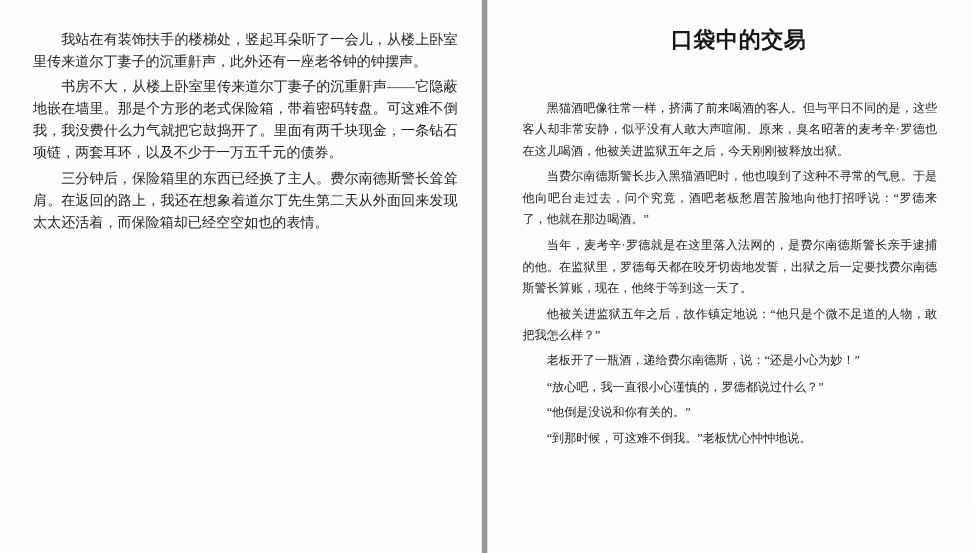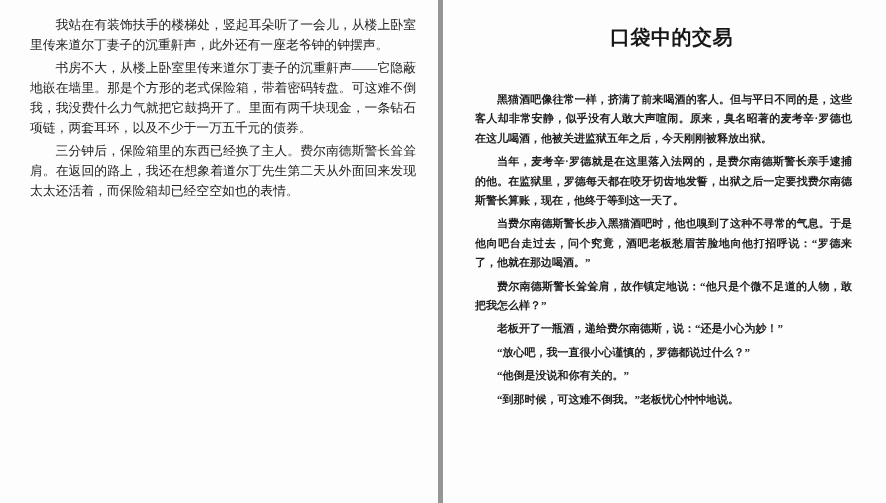--- a/index.html
+++ b/index.html
@@ -23,37 +23,36 @@
     box-sizing: border-box;
     overflow: hidden;
   }
   .page p {
     text-indent: 2em;
     text-align: justify;
   }
   .page--left {
     left: 0;
     width: 438px;
-    padding: 15px 22px 0 30px;
+    padding: 26px 22px 0 30px;
     font-size: 12.8px;
     line-height: 20.3px;
   }
   .page--left p {
     margin: 0 0 2px 0;
   }
   .page--right {
     left: 443px;
     width: 481px;
     padding: 24px 56px 0 32px;
     font-size: 11px;
     line-height: 19.4px;
   }
   .page--right p {
     margin: 0 16px 4px 0;
-    font-weight: bold;
   }
   .chapter-title {
     margin: 0 0 40px 0;
     font-size: 20px;
     font-weight: 700;
     line-height: 26px;
     text-align: center;
     letter-spacing: 0.5px;
     color: #161616;
     text-indent: 0;
@@ -76,22 +75,22 @@
     <p>我站在有装饰扶手的楼梯处，竖起耳朵听了一会儿，从楼上卧室里传来道尔丁妻子的沉重鼾声，此外还有一座老爷钟的钟摆声。</p>
     <p>书房不大，从楼上卧室里传来道尔丁妻子的沉重鼾声——它隐蔽地嵌在墙里。那是个方形的老式保险箱，带着密码转盘。可这难不倒我，我没费什么力气就把它鼓捣开了。里面有两千块现金，一条钻石项链，两套耳环，以及不少于一万五千元的债券。</p>
     <p>三分钟后，保险箱里的东西已经换了主人。费尔南德斯警长耸耸肩。在返回的路上，我还在想象着道尔丁先生第二天从外面回来发现太太还活着，而保险箱却已经空空如也的表情。</p>
   </div>
 
   <div class="divider"></div>
 
   <div class="page page--right">
     <h1 class="chapter-title">口袋中的交易</h1>
     <p>黑猫酒吧像往常一样，挤满了前来喝酒的客人。但与平日不同的是，这些客人却非常安静，似乎没有人敢大声喧闹。原来，臭名昭著的麦考辛·罗德也在这儿喝酒，他被关进监狱五年之后，今天刚刚被释放出狱。</p>
+    <p>当费尔南德斯警长步入黑猫酒吧时，他也嗅到了这种不寻常的气息。于是他向吧台走过去，问个究竟，酒吧老板愁眉苦脸地向他打招呼说：“罗德来了，他就在那边喝酒。”</p>
     <p>当年，麦考辛·罗德就是在这里落入法网的，是费尔南德斯警长亲手逮捕的他。在监狱里，罗德每天都在咬牙切齿地发誓，出狱之后一定要找费尔南德斯警长算账，现在，他终于等到这一天了。</p>
-    <p>当费尔南德斯警长步入黑猫酒吧时，他也嗅到了这种不寻常的气息。于是他向吧台走过去，问个究竟，酒吧老板愁眉苦脸地向他打招呼说：“罗德来了，他就在那边喝酒。”</p>
-    <p>费尔南德斯警长耸耸肩，故作镇定地说：“他只是个微不足道的人物，敢把我怎么样？”</p>
+    <p>他被关进监狱五年之后，故作镇定地说：“他只是个微不足道的人物，敢把我怎么样？”</p>
     <p>老板开了一瓶酒，递给费尔南德斯，说：“还是小心为妙！”</p>
     <p>“放心吧，我一直很小心谨慎的，罗德都说过什么？”</p>
     <p>“他倒是没说和你有关的。”</p>
     <p>“到那时候，可这难不倒我。”老板忧心忡忡地说。</p>
   </div>
 
 </div>
 
 </body></html>

